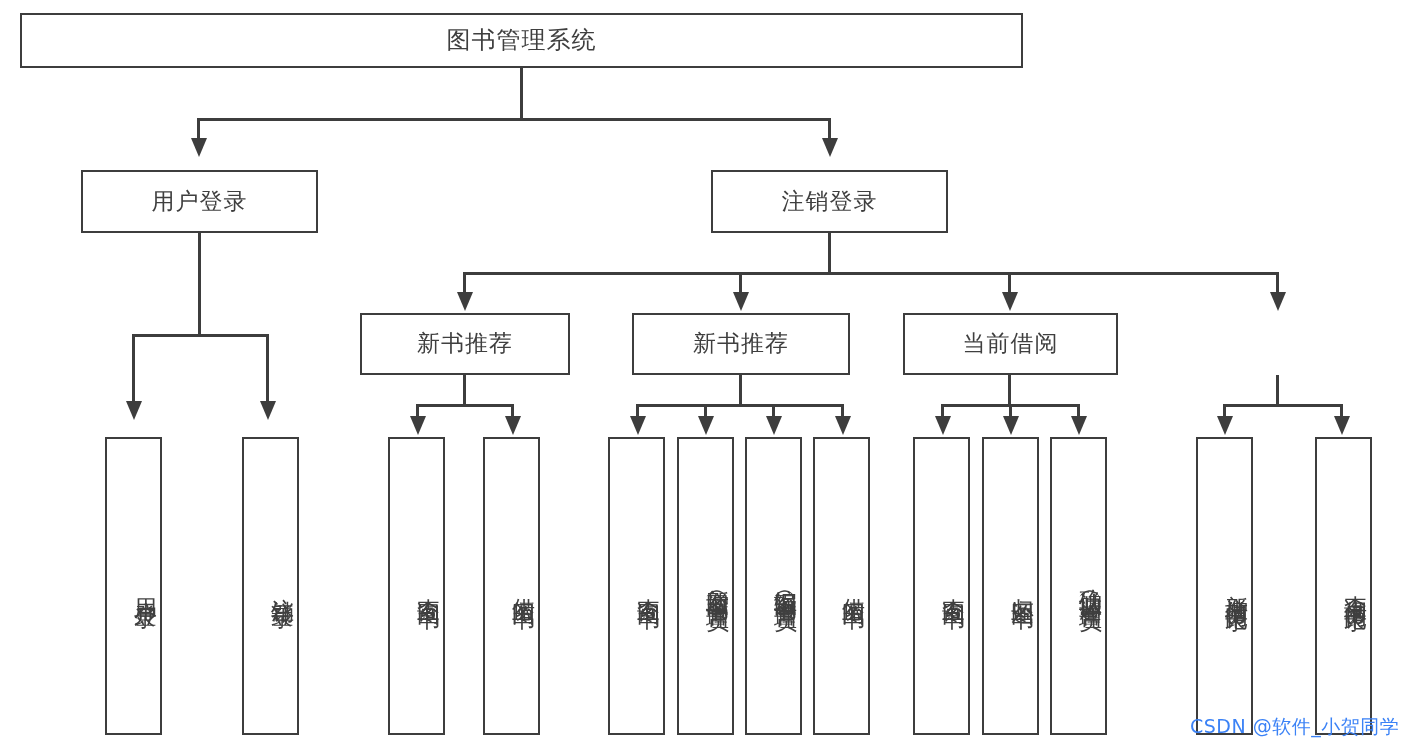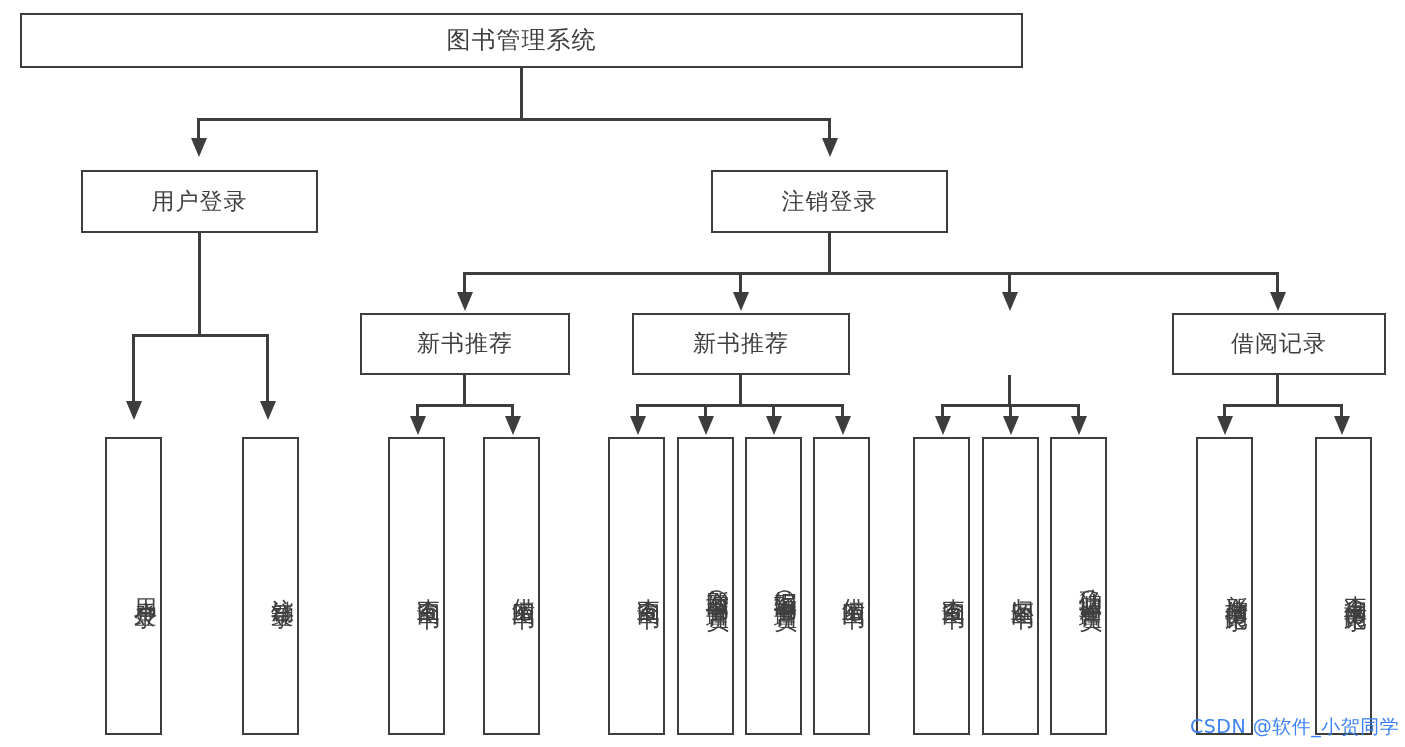--- a/index.html
+++ b/index.html
@@ -102,21 +102,21 @@
   <div class="arrow" style="left:457px;top:292px;"></div>
   <div class="ln v" style="left:739px;top:272px;width:3px;height:21px;"></div>
   <div class="arrow" style="left:733px;top:292px;"></div>
   <div class="ln v" style="left:1008px;top:272px;width:3px;height:21px;"></div>
   <div class="arrow" style="left:1002px;top:292px;"></div>
   <div class="ln v" style="left:1276px;top:272px;width:3px;height:21px;"></div>
   <div class="arrow" style="left:1270px;top:292px;"></div>
 
   <div class="node h" style="left:360px;top:313px;width:210px;height:62px;text-align:center;">新书推荐</div>
   <div class="node h" style="left:632px;top:313px;width:218px;height:62px;">新书推荐</div>
-  <div class="node h" style="left:1172px;top:313px;width:214px;height:62px;">借阅记录</div>
+  <div class="node h" style="left:903px;top:313px;width:215px;height:62px;">当前借阅</div>
 
   <div class="ln v" style="left:463px;top:375px;width:3px;height:30px;"></div>
   <div class="ln h" style="left:416px;top:404px;width:98px;height:3px;"></div>
   <div class="ln v" style="left:416px;top:404px;width:3px;height:14px;"></div>
   <div class="arrow" style="left:410px;top:416px;"></div>
   <div class="ln v" style="left:511px;top:404px;width:3px;height:14px;"></div>
   <div class="arrow" style="left:505px;top:416px;"></div>
 
   <div class="ln v" style="left:739px;top:375px;width:3px;height:30px;"></div>
   <div class="ln h" style="left:636px;top:404px;width:208px;height:3px;"></div>

